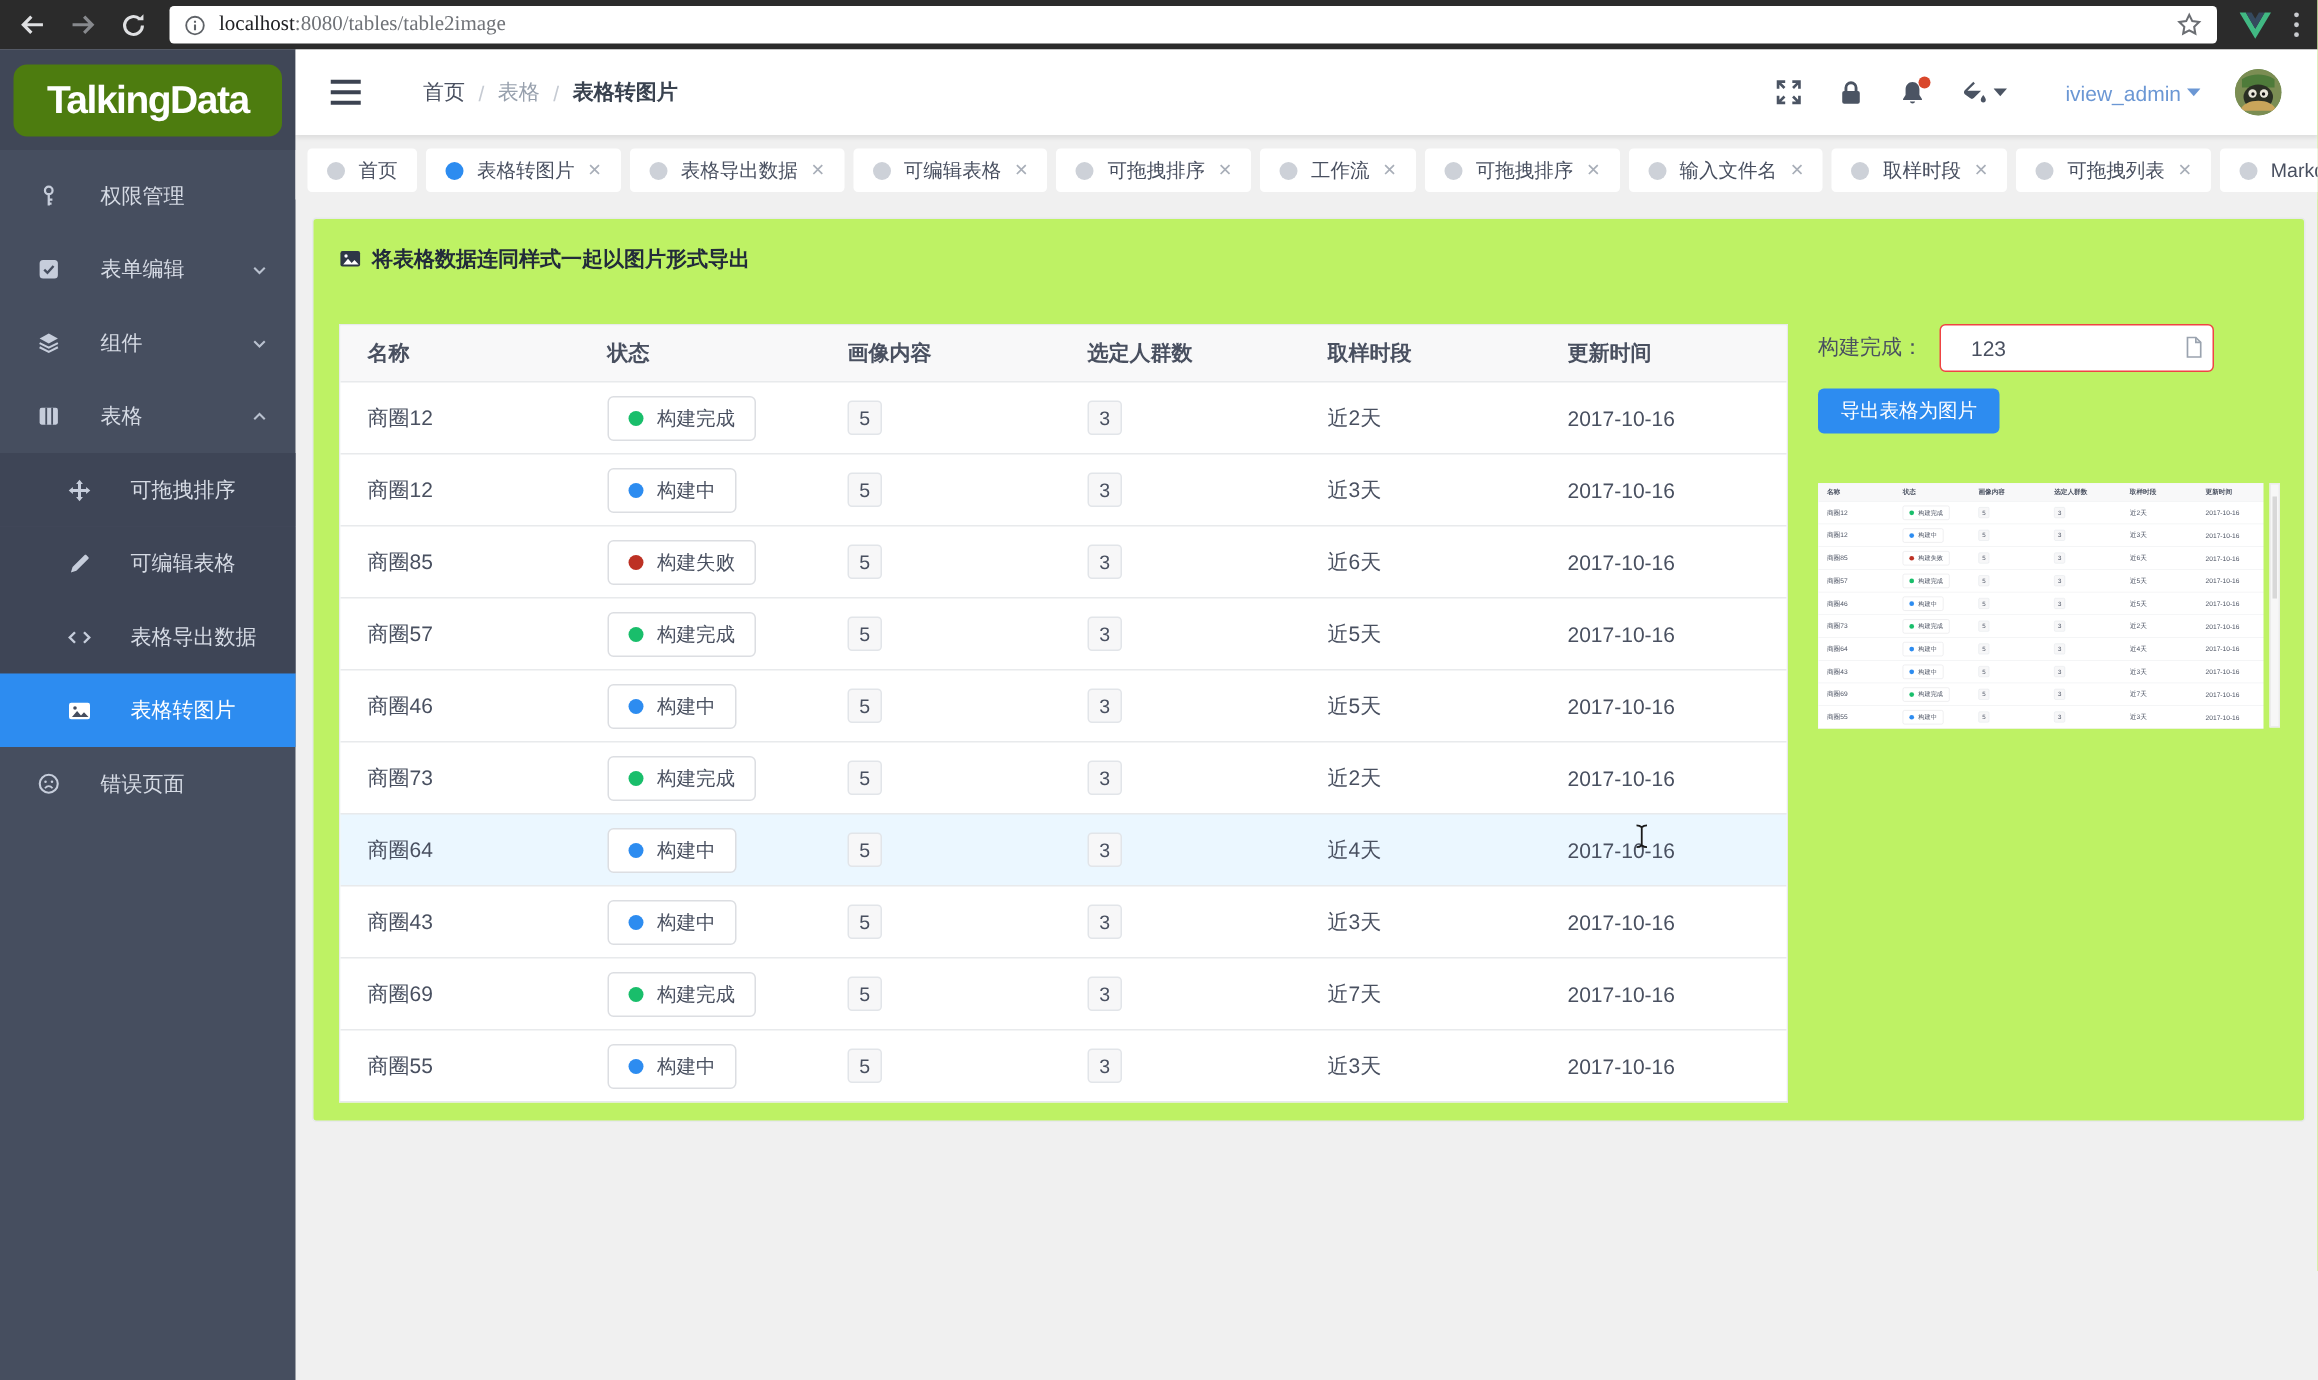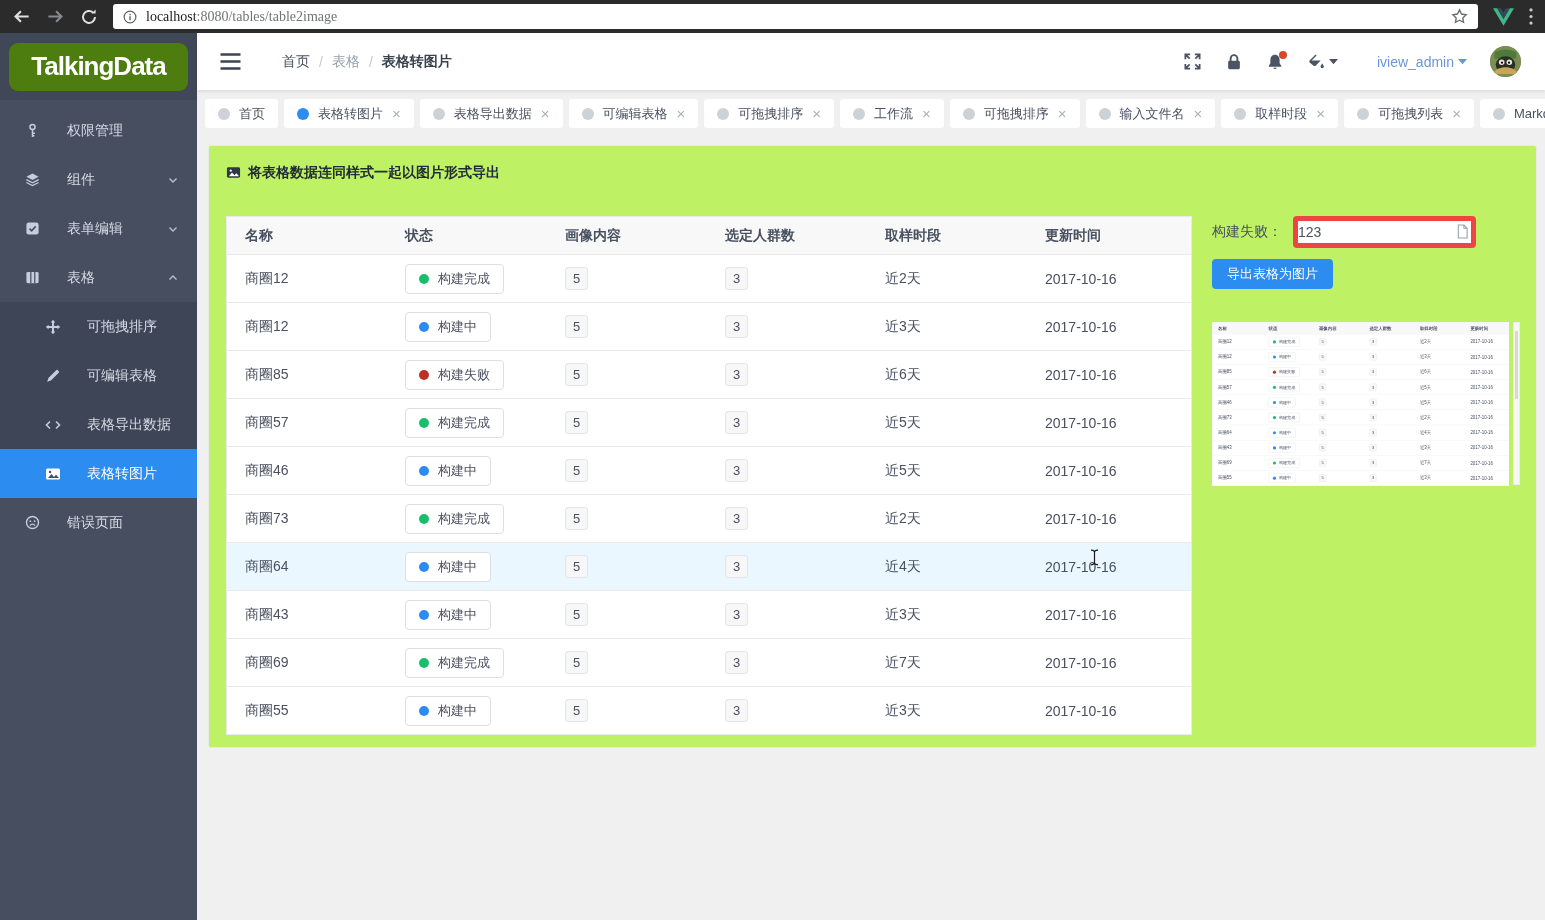--- a/index.html
+++ b/index.html
@@ -74,22 +74,22 @@
   .badge { display:inline-flex; align-items:center; gap:9px; height:30px; padding:0 13px;
            background:#fff; border:1px solid #dcdee2; border-radius:4px; font-size:13px; }
   .dot { width:10px; height:10px; border-radius:50%; display:inline-block; }
   .numtag { display:inline-flex; align-items:center; justify-content:center; min-width:23px; height:23px;
             padding:0 5px; background:#f7f7f8; border:1px solid #e2e5e9; border-radius:3px; font-size:13px; }
 
   
   .side-panel { width:308px; flex-shrink:0; }
   .fn-row { display:flex; align-items:center; gap:11px; font-size:14px; color:#495060; }
   .fn-input { position:relative; width:183px; }
-  .fn-input input { width:100%; height:32px; border:5px solid #ef4444; border-radius:4px;
-                    padding:0 26px 0 0; font-size:14px; color:#495060; outline:none; }
+  .fn-input input { width:100%; height:32px; border:1px solid #ef4444; border-radius:4px;
+                    padding:0 26px 0 20px; font-size:14px; color:#495060; outline:none; }
   .fn-input .icon { position:absolute; right:7px; top:8px; color:#9aa3af; }
   .export-btn { margin-top:11px; height:30px; padding:0 15px; background:#2d8cf0; border:none;
                 border-radius:4px; color:#fff; font-size:13px; cursor:pointer; }
   .preview { margin-top:33px; display:flex; align-items:flex-start; }
   .mini-wrap { width:306px; height:164px; overflow:hidden; }
   .mini-scale { transform:scale(0.3155); transform-origin:0 0; width:970px; }
   .pv-scrollbar { width:7px; height:163px; margin-left:4px; background:#f7f7f7; border:1px solid #ececec; position:relative; }
   .pv-thumb { position:absolute; top:8px; left:1px; width:3px; height:68px; background:#d8d8d8; }
 
   .ibeam { position:absolute; left:1089px; top:549px; z-index:9; }
@@ -155,39 +155,39 @@
             <svg width="15" height="15" viewBox="0 0 16 16">
               <circle cx="8" cy="4.2" r="2.7" fill="none" stroke="currentColor" stroke-width="1.6"></circle>
               <path d="M8 6.9V15M8 10.8h2.6M8 13.6h2" stroke="currentColor" stroke-width="1.6" fill="none"></path>
             </svg>
           </span>
           <span class="mi-label">权限管理</span>
         </div>
         <div class="mi">
           <span class="icon">
             <svg width="15" height="15" viewBox="0 0 16 16">
-              <path d="M8 1.5L14.5 5 8 8.5 1.5 5z" fill="currentColor"></path>
-              <path d="M1.5 8.2L8 11.5l6.5-3.3M1.5 11.2L8 14.5l6.5-3.3" fill="none" stroke="currentColor" stroke-width="1.4"></path>
-            </svg>
-          </span>
-          <span class="mi-label">组件</span>
+              <rect x="1.5" y="1.5" width="13" height="13" rx="2.5" fill="currentColor"></rect>
+              <path d="M4.8 8.2l2.3 2.3 4.3-4.8" fill="none" stroke="#464e5f" stroke-width="1.7"></path>
+            </svg>
+          </span>
+          <span class="mi-label">表单编辑</span>
           <span class="chev icon">
             <svg width="12" height="12" viewBox="0 0 12 12">
               <path d="M2.5 4.5L6 8l3.5-3.5" fill="none" stroke="currentColor" stroke-width="1.4"></path>
             </svg>
           </span>
         </div>
         <div class="mi">
           <span class="icon">
             <svg width="15" height="15" viewBox="0 0 16 16">
-              <rect x="1.5" y="1.5" width="13" height="13" rx="2.5" fill="currentColor"></rect>
-              <path d="M4.8 8.2l2.3 2.3 4.3-4.8" fill="none" stroke="#464e5f" stroke-width="1.7"></path>
-            </svg>
-          </span>
-          <span class="mi-label">表单编辑</span>
+              <path d="M8 1.5L14.5 5 8 8.5 1.5 5z" fill="currentColor"></path>
+              <path d="M1.5 8.2L8 11.5l6.5-3.3M1.5 11.2L8 14.5l6.5-3.3" fill="none" stroke="currentColor" stroke-width="1.4"></path>
+            </svg>
+          </span>
+          <span class="mi-label">组件</span>
           <span class="chev icon">
             <svg width="12" height="12" viewBox="0 0 12 12">
               <path d="M2.5 4.5L6 8l3.5-3.5" fill="none" stroke="currentColor" stroke-width="1.4"></path>
             </svg>
           </span>
         </div>
         <div class="mi">
           <span class="icon">
             <svg width="15" height="15" viewBox="0 0 16 16">
               <rect x="1.5" y="2" width="13" height="12" rx="1.5" fill="currentColor"></rect>
@@ -502,21 +502,21 @@
                     <span>构建中</span>
                   </span></div>
                 <div class="td"><span class="numtag">5</span></div>
                 <div class="td"><span class="numtag">3</span></div>
                 <div class="td">近3天</div>
                 <div class="td">2017-10-16</div>
               </div>
             </div>
           <div class="side-panel">
             <div class="fn-row">
-              <span>构建失败：</span>
+              <span>构建完成：</span>
               <span class="fn-input">
                 <input type="text" value="123" style="">
                 <span class="icon">
                   <svg width="13" height="15" viewBox="0 0 14 16">
                       <path d="M2.5 1h6L12 4.5V15H2.5z" fill="none" stroke="currentColor" stroke-width="1.2"></path>
                       <path d="M8.5 1v3.5H12" fill="none" stroke="currentColor" stroke-width="1.2"></path>
                     </svg>
                   </span>
               </span>
             </div>

